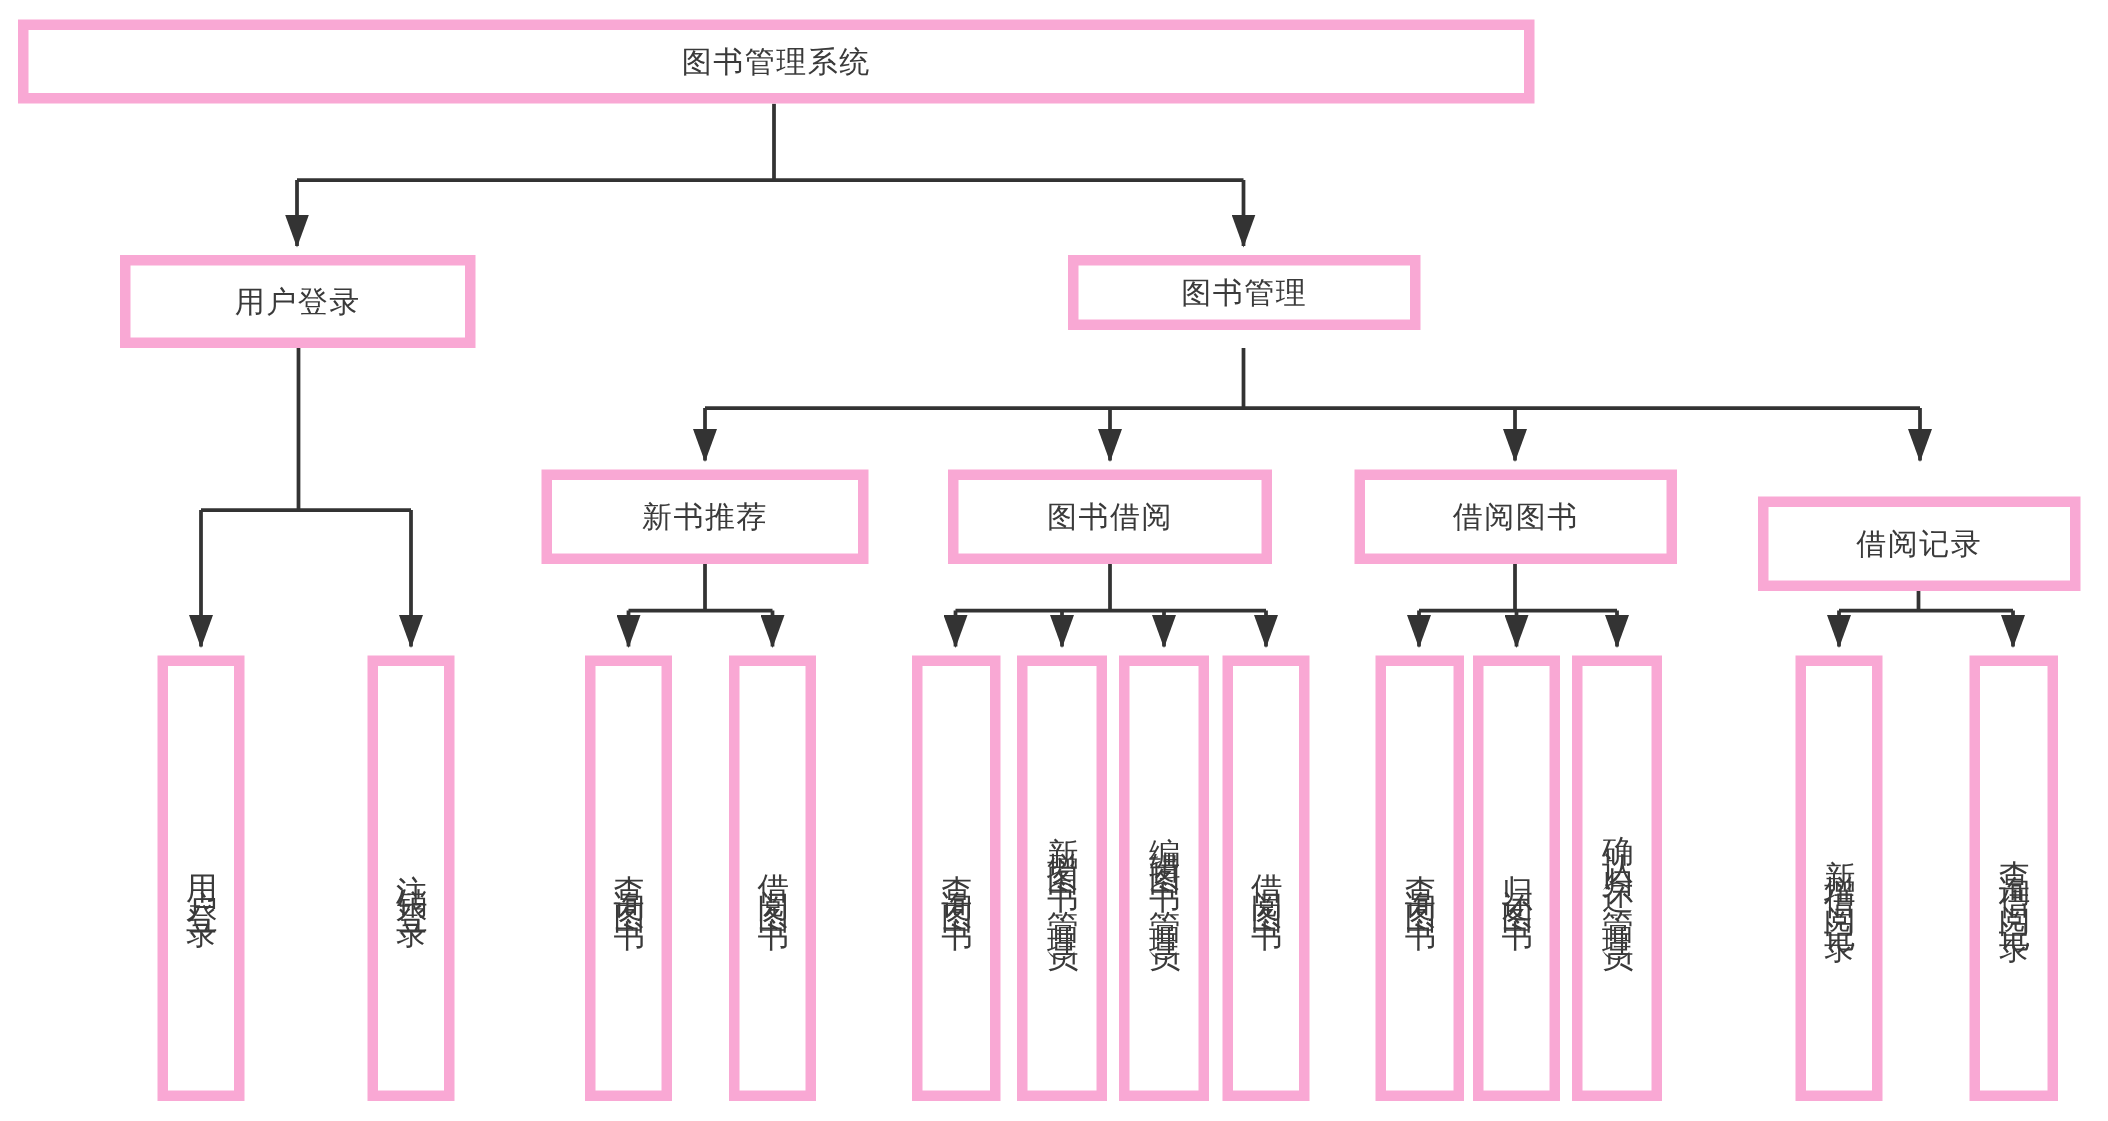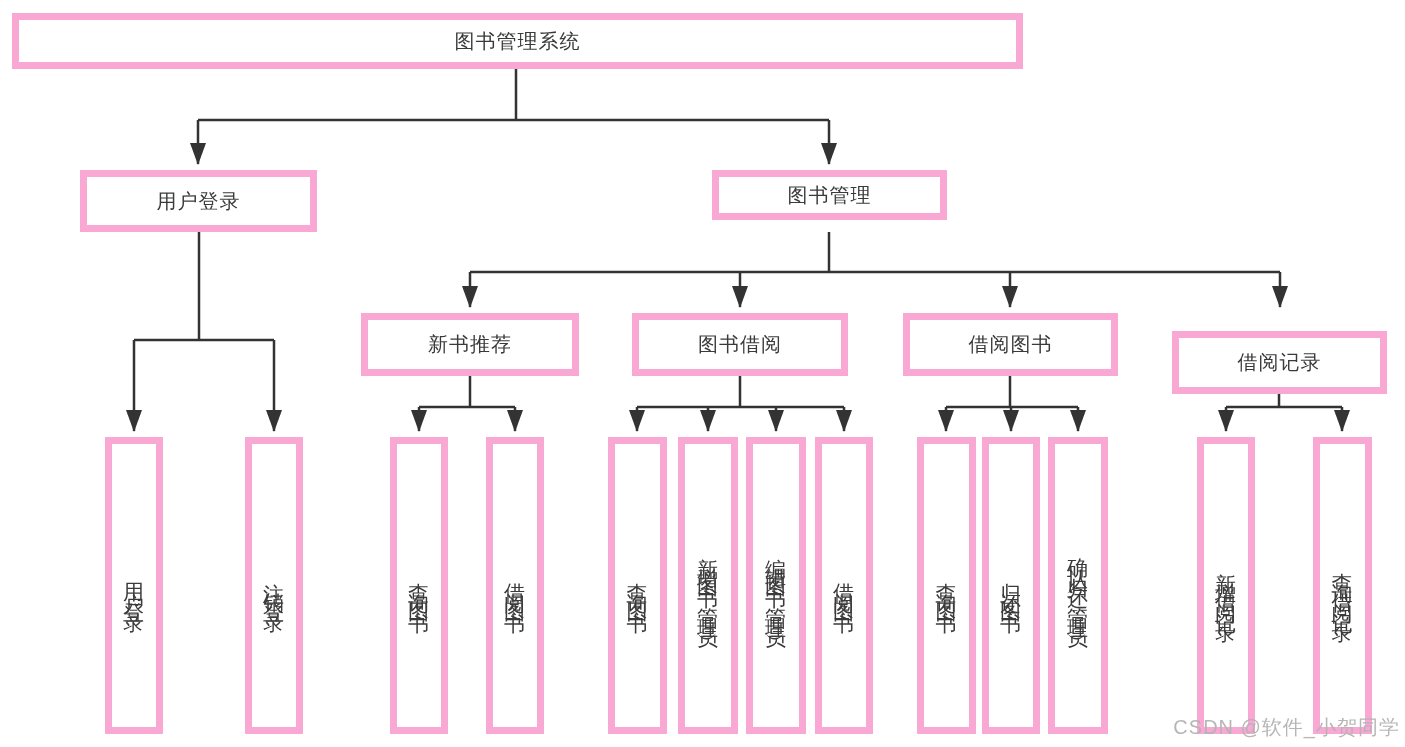--- a/index.html
+++ b/index.html
@@ -150,15 +150,14 @@
   <div class="box leaf" id="l-c2">编辑图书（管理员）</div>
   <div class="box leaf" id="l-c3">借阅图书</div>
 
   <div class="box leaf" id="l-d0">查询图书</div>
   <div class="box leaf" id="l-d1">归还图书</div>
   <div class="box leaf" id="l-d2">确认归还（管理员）</div>
 
   <div class="box leaf" id="l-e0">新增借阅记录</div>
   <div class="box leaf" id="l-e1">查询借阅记录</div>
 
-  <div class="watermark">CSDN @软件_小贺同学</div>
 
 </div>
 
 </body></html>

